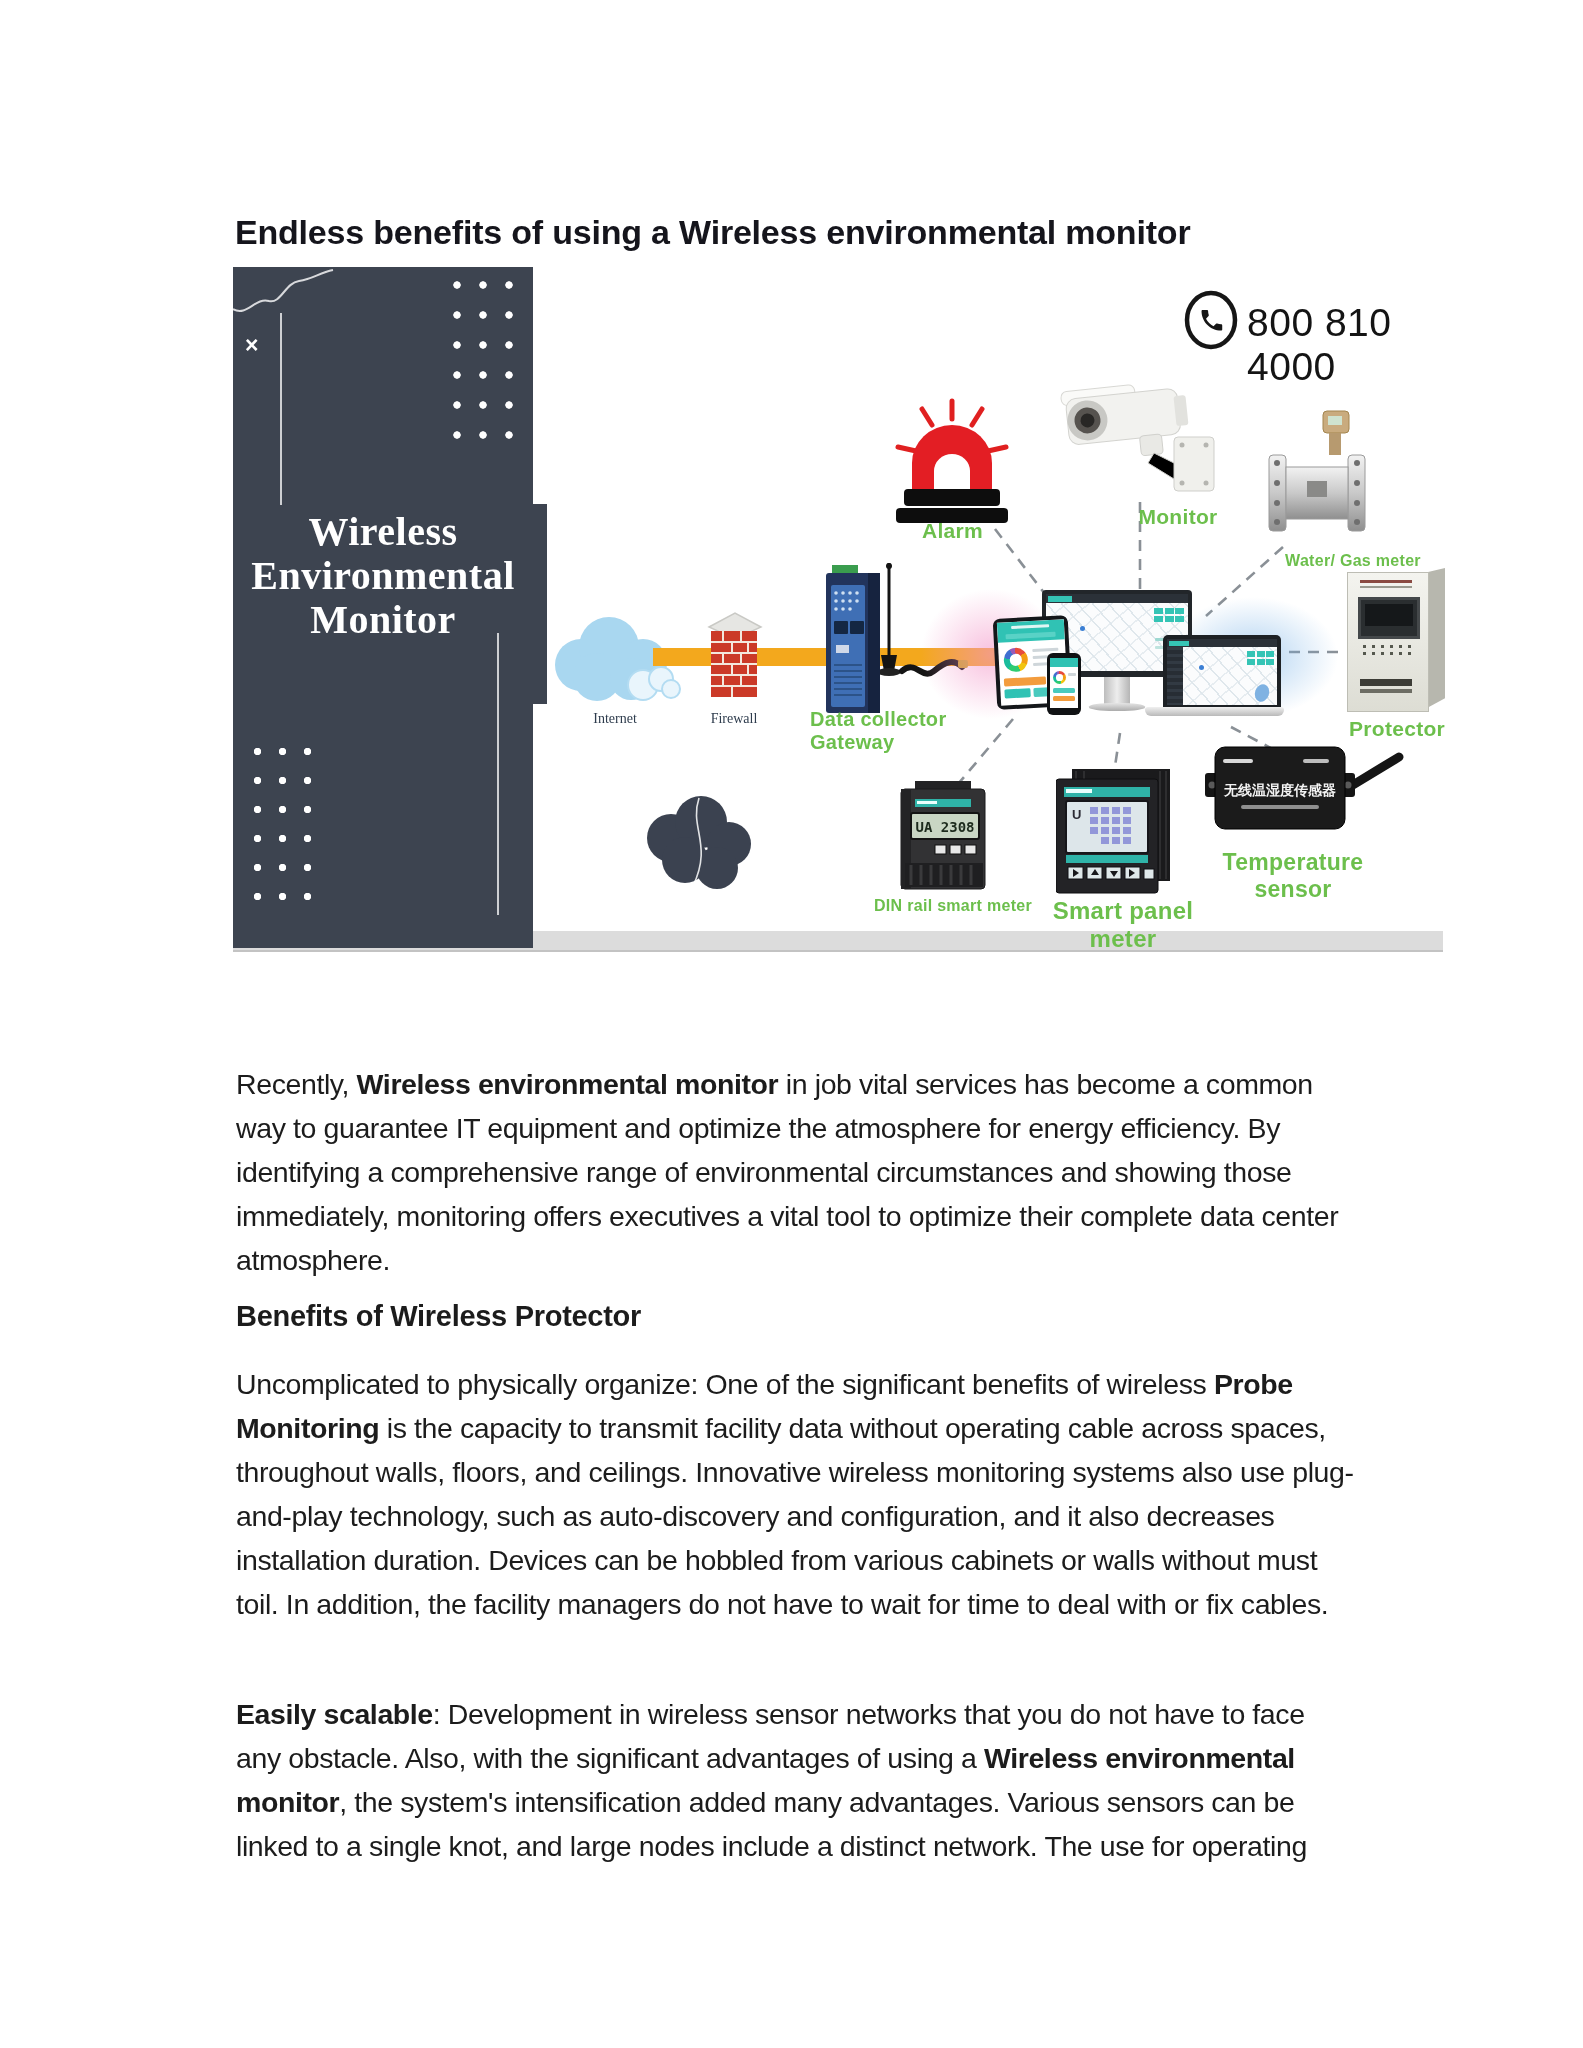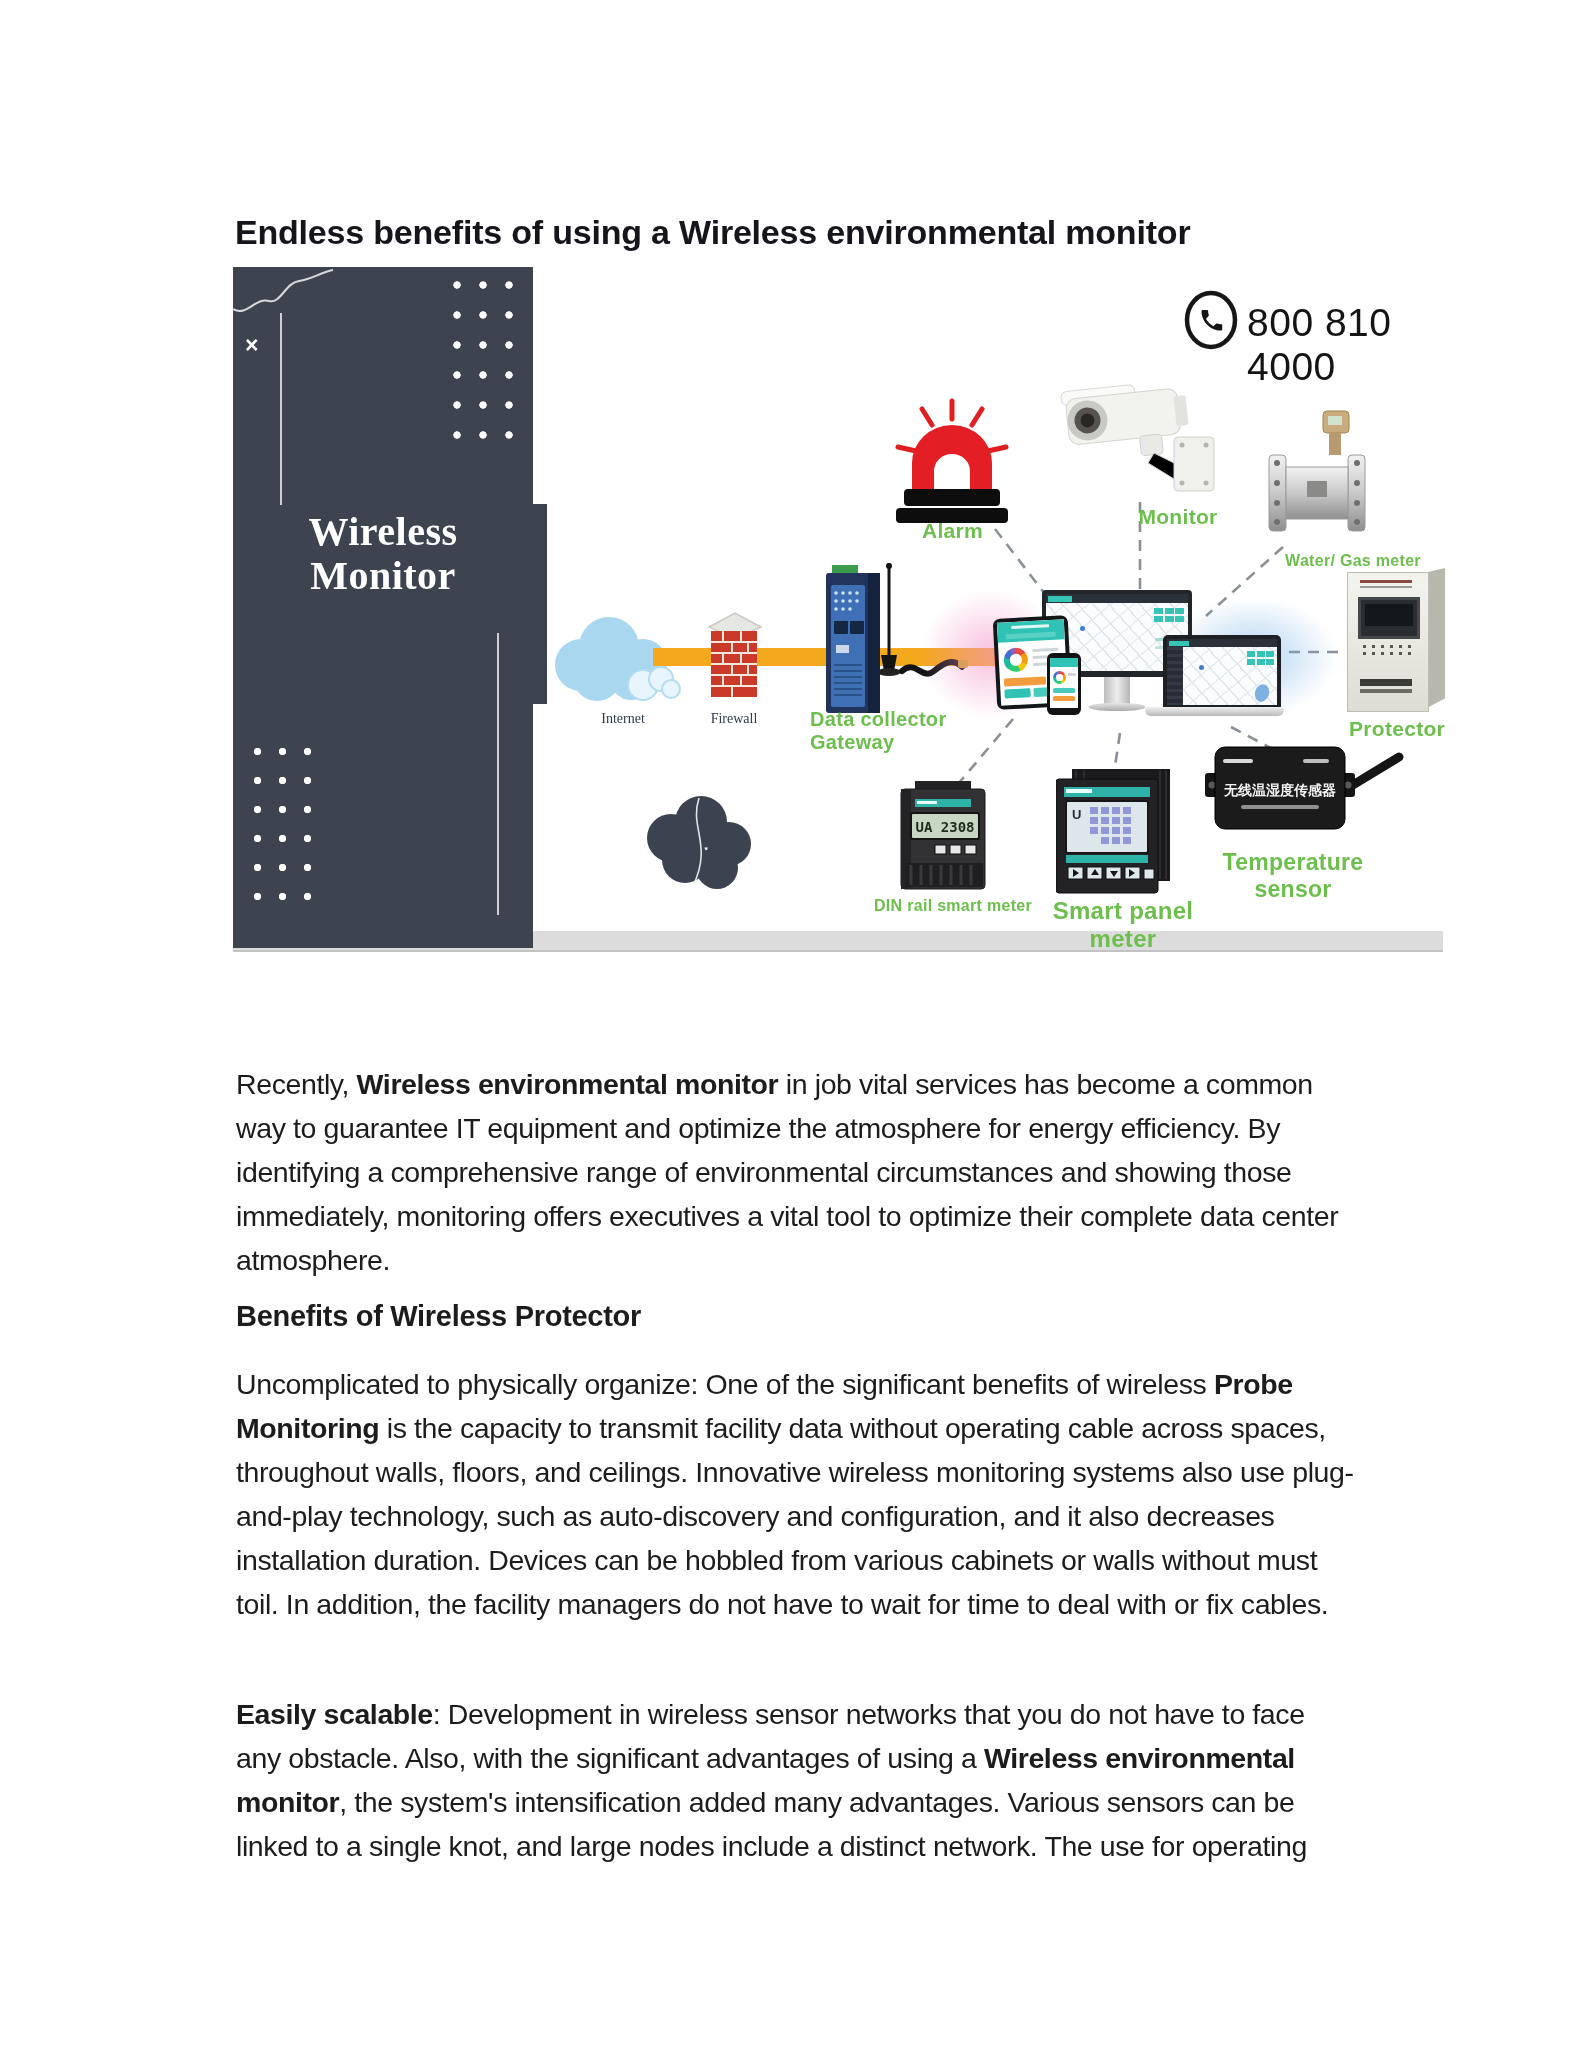--- a/index.html
+++ b/index.html
@@ -120,20 +120,21 @@
       <svg class="abs" style="left:0;top:2px;" width="105" height="48" viewBox="0 0 105 48">
         <path d="M0,40 C14,48 22,28 36,32 C48,35 52,14 66,12 C80,10 86,4 100,1" stroke="rgba(255,255,255,.8)" stroke-width="2" fill="none"></path>
       </svg>
       <div class="x-mark">×</div>
       <div class="vline" style="left:47px;top:46px;height:192px;"></div>
       <div class="vline" style="left:264px;top:366px;height:282px;"></div>
       <div class="dots tr"></div>
       <div class="dots bl"></div>
       <div class="panel-title">
         <div>Wireless</div>
+        <div>Environmental</div>
         <div>Monitor</div>
       </div>
     </div>
     <div class="panel-step"></div>
 
     <svg class="phone-ic" width="56" height="62" viewBox="0 0 56 62">
       <ellipse cx="28" cy="31" rx="24" ry="27" fill="none" stroke="#161616" stroke-width="4.5"></ellipse>
       <g transform="translate(16,18) scale(1.15)">
         <path d="M6.1,10.2 C7.5,13 9.8,15.3 12.6,16.7 L14.8,14.6 C15.1,14.3 15.5,14.2 15.8,14.3 C16.9,14.7 18,14.9 19.2,14.9 C19.8,14.9 20.2,15.3 20.2,15.9 V19.5 C20.2,20.1 19.8,20.5 19.2,20.5 C9.8,20.5 2.2,12.9 2.2,3.5 C2.2,2.9 2.6,2.5 3.2,2.5 H6.9 C7.5,2.5 7.9,2.9 7.9,3.5 C7.9,4.7 8.1,5.8 8.5,6.9 C8.6,7.2 8.5,7.6 8.3,7.9 L6.1,10.2 Z" fill="#161616"></path>
       </g>
@@ -159,21 +160,21 @@
         <circle cx="96" cy="56" r="24"></circle>
           <circle cx="50" cy="70" r="24"></circle>
           <circle cx="84" cy="72" r="21"></circle>
       </g>
       <g fill="#e9f5fc" stroke="#b3dcf2" stroke-width="2">
         <circle cx="96" cy="78" r="15"></circle>
           <circle cx="114" cy="72" r="12"></circle>
           <circle cx="124" cy="82" r="9"></circle>
       </g>
     </svg>
-    <div class="slabel" style="left:330px;top:444px;width:120px;">Internet</div>
+    <div class="slabel" style="left:322px;top:444px;width:120px;">Internet</div>
 
     <div class="bar"></div>
 
     <svg class="abs" style="left:468px;top:340px;" width="66" height="96" viewBox="0 0 66 96">
       <polygon points="8,20 34,6 60,20 34,32" fill="#e6e6e3" stroke="#c9c9c5" stroke-width="1.5"></polygon>
       <rect x="10" y="24" width="46" height="66" fill="#cb3a28"></rect>
       <g stroke="#f3e8de" stroke-width="2">
         <line x1="10" y1="35" x2="56" y2="35"></line>
           <line x1="10" y1="46" x2="56" y2="46"></line>
         <line x1="10" y1="57" x2="56" y2="57"></line>

